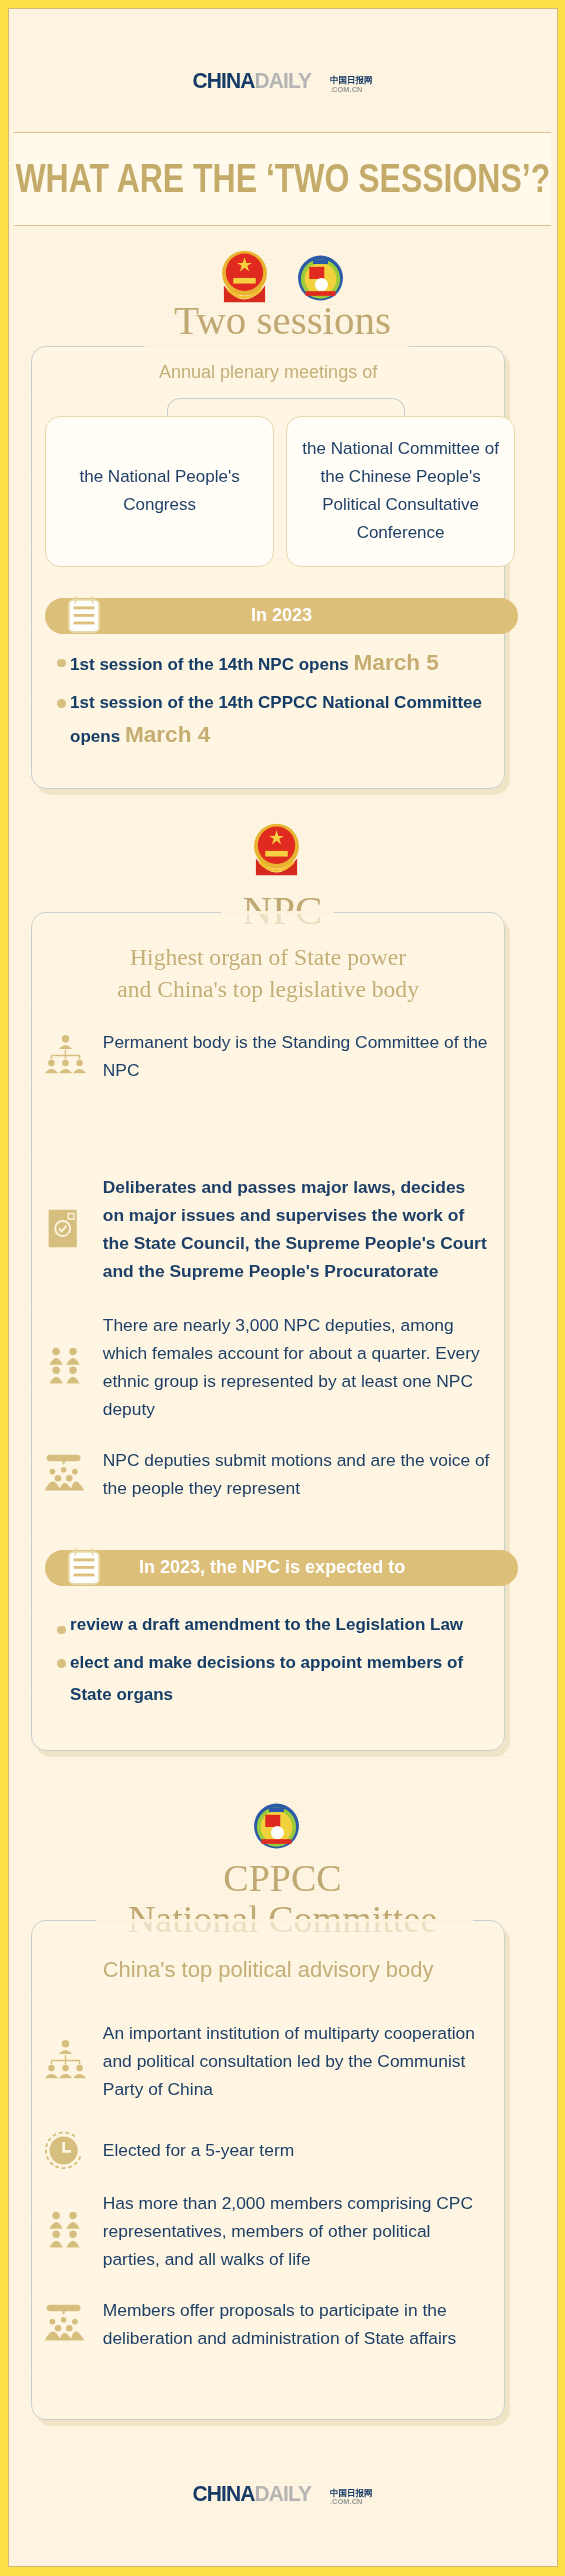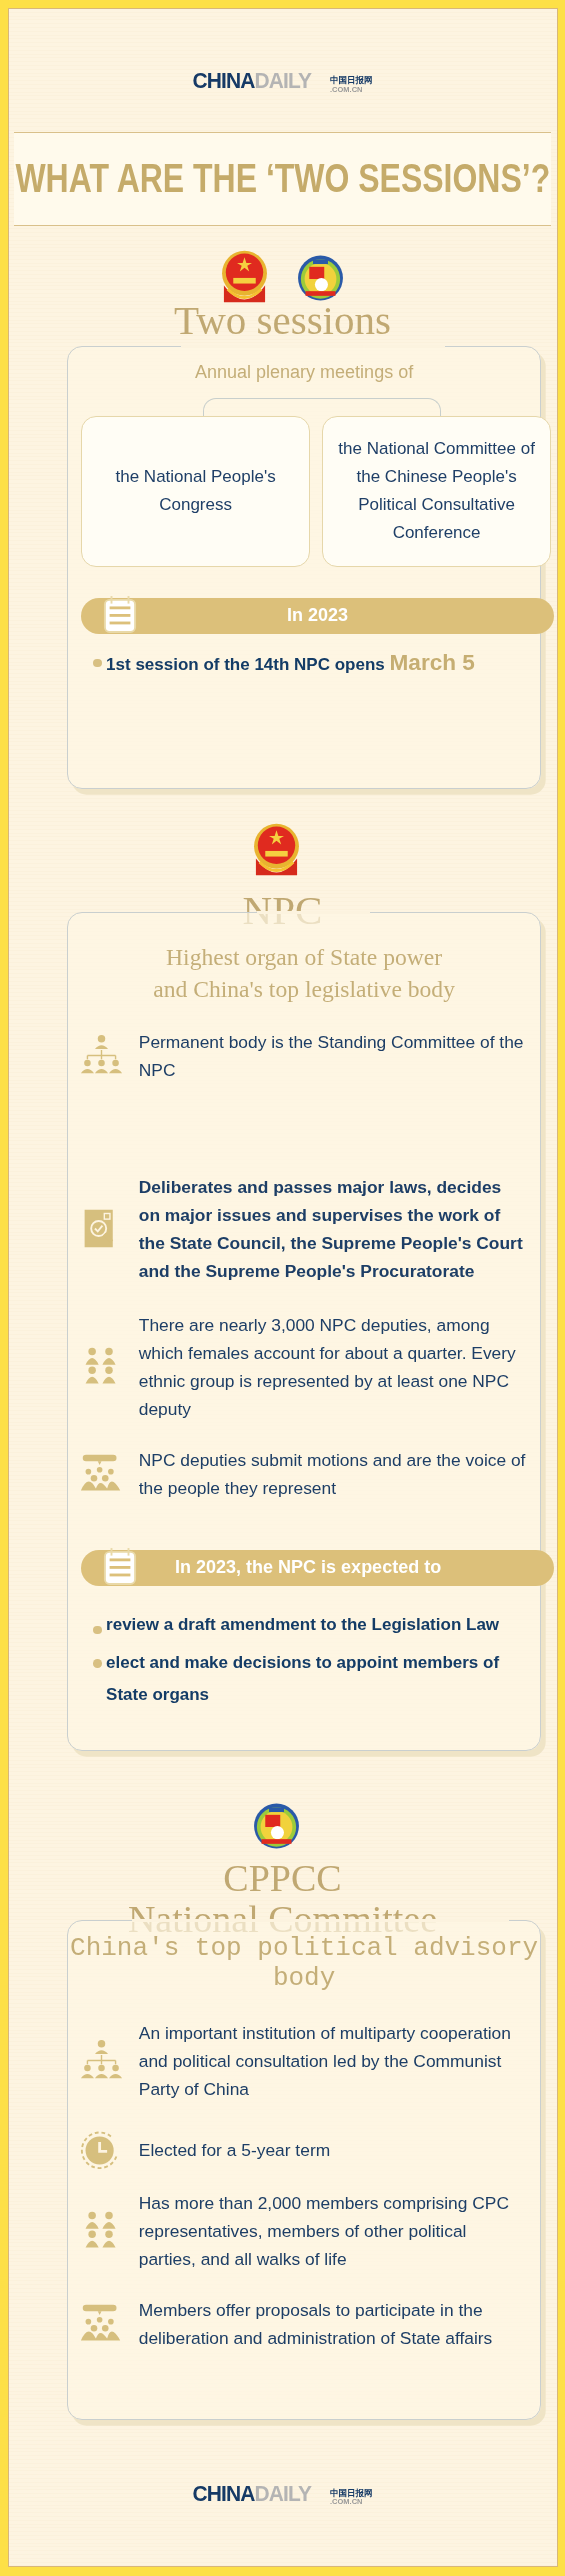--- a/index.html
+++ b/index.html
@@ -39,21 +39,20 @@
   .emblem svg { width: 100%; height: 100%; }
   .section-title {
     position: absolute; left: 0; right: 0; text-align: center;
     font-family: "Liberation Serif", serif; color: #c0a872; font-weight: normal;
   }
   .card {
     position: absolute; left: 22.6px; width: 474px;
     border: 0.9px solid #c9cfcf; border-radius: 15px;
     box-shadow: 4.7px 5.7px 0 #efe4c6;
     background: rgba(253,246,228,0.7);
-    margin-left: 36px;
   }
   .title-gap { position: absolute; background: #fcf3df; height: 3.8px; top: -1.9px; }
   .subtitle {
     position: absolute; left: 0; right: 0; text-align: center;
     color: #c4ae78;
   }
   .body-box {
     position: absolute; width: 229px; height: 151px;
     background: #fffdf5; border: 1.9px solid #e6d7aa; border-radius: 15px;
     display: flex; align-items: center; justify-content: center; text-align: center;
@@ -125,20 +124,21 @@
             <rect x="8" y="2" width="2" height="8" fill="#e9d9a8"></rect>
             <rect x="26" y="2" width="2" height="8" fill="#e9d9a8"></rect>
             <rect x="7" y="13" width="22" height="3" fill="#dcc07a"></rect>
             <rect x="7" y="21" width="22" height="3" fill="#dcc07a"></rect>
             <rect x="7" y="29" width="22" height="3" fill="#dcc07a"></rect>
           </svg>
       <span>In 2023</span>
     </div>
     <ul class="bullets" style="top:300px; left:38px;">
       <li><span class="dot"></span><span>1st session of the 14th NPC opens </span><span class="date">March 5</span></li>
+      <li><span class="dot"></span><span>1st session of the 14th CPPCC National Committee opens </span><span class="date">March 4</span></li>
     </ul>
   </div>
 
   <div class="emblem" style="left:243px; top:812px;">
     <svg viewBox="0 0 52 62">
           <circle cx="26" cy="27" r="24" fill="#e8b430"></circle>
           <circle cx="26" cy="26" r="20" fill="#e02a1f"></circle>
           <polygon points="26,10 28,16 34,16 29,19 31,25 26,21 21,25 23,19 18,16 24,16" fill="#f5d040"></polygon>
           <rect x="14" y="32" width="24" height="6" fill="#f5d040"></rect>
           <path d="M4 40 Q26 70 48 40 L48 58 L4 58 Z" fill="#d62a1c"></path>
@@ -230,21 +230,21 @@
           <rect x="10" y="44" width="32" height="5" fill="#e02a1f"></rect>
           <rect x="18" y="10" width="16" height="5" fill="#2a5aa8"></rect>
         </svg>
   </div>
   <div class="section-title" style="top:1849px; font-size:38px; line-height:41px;">
     <div>CPPCC</div>
     <div>National Committee</div>
   </div>
   <div class="card" style="top:1911px; height:500px;">
     <div class="title-gap" style="left:64px; width:377px;"></div>
-    <div class="subtitle" style="top:12px; font-family:Liberation Mono, monospace; font-size:26px;">China's top political advisory body</div>
+    <div class="subtitle" style="top:36px; font-family:Liberation Sans, sans-serif; font-size:22px;">China's top political advisory body</div>
     <div class="fact" style="top:98px;">
       <div class="ic">
             <svg viewBox="0 0 48 48">
               <circle cx="24" cy="6" r="4" fill="#d6bf7e"></circle>
               <path d="M17 17 Q24 9 31 17 Z" fill="#d6bf7e"></path>
               <path d="M24 18 V24 M9 24 H39 M9 24 V28 M24 24 V28 M39 24 V28" stroke="#d6bf7e" stroke-width="1.5" fill="none"></path>
               <circle cx="9" cy="32" r="3.5" fill="#d6bf7e"></circle>
               <circle cx="24" cy="32" r="3.5" fill="#d6bf7e"></circle>
               <circle cx="39" cy="32" r="3.5" fill="#d6bf7e"></circle>
               <path d="M2 43 Q9 34 16 43 Z M17 43 Q24 34 31 43 Z M32 43 Q39 34 46 43 Z" fill="#d6bf7e"></path>

